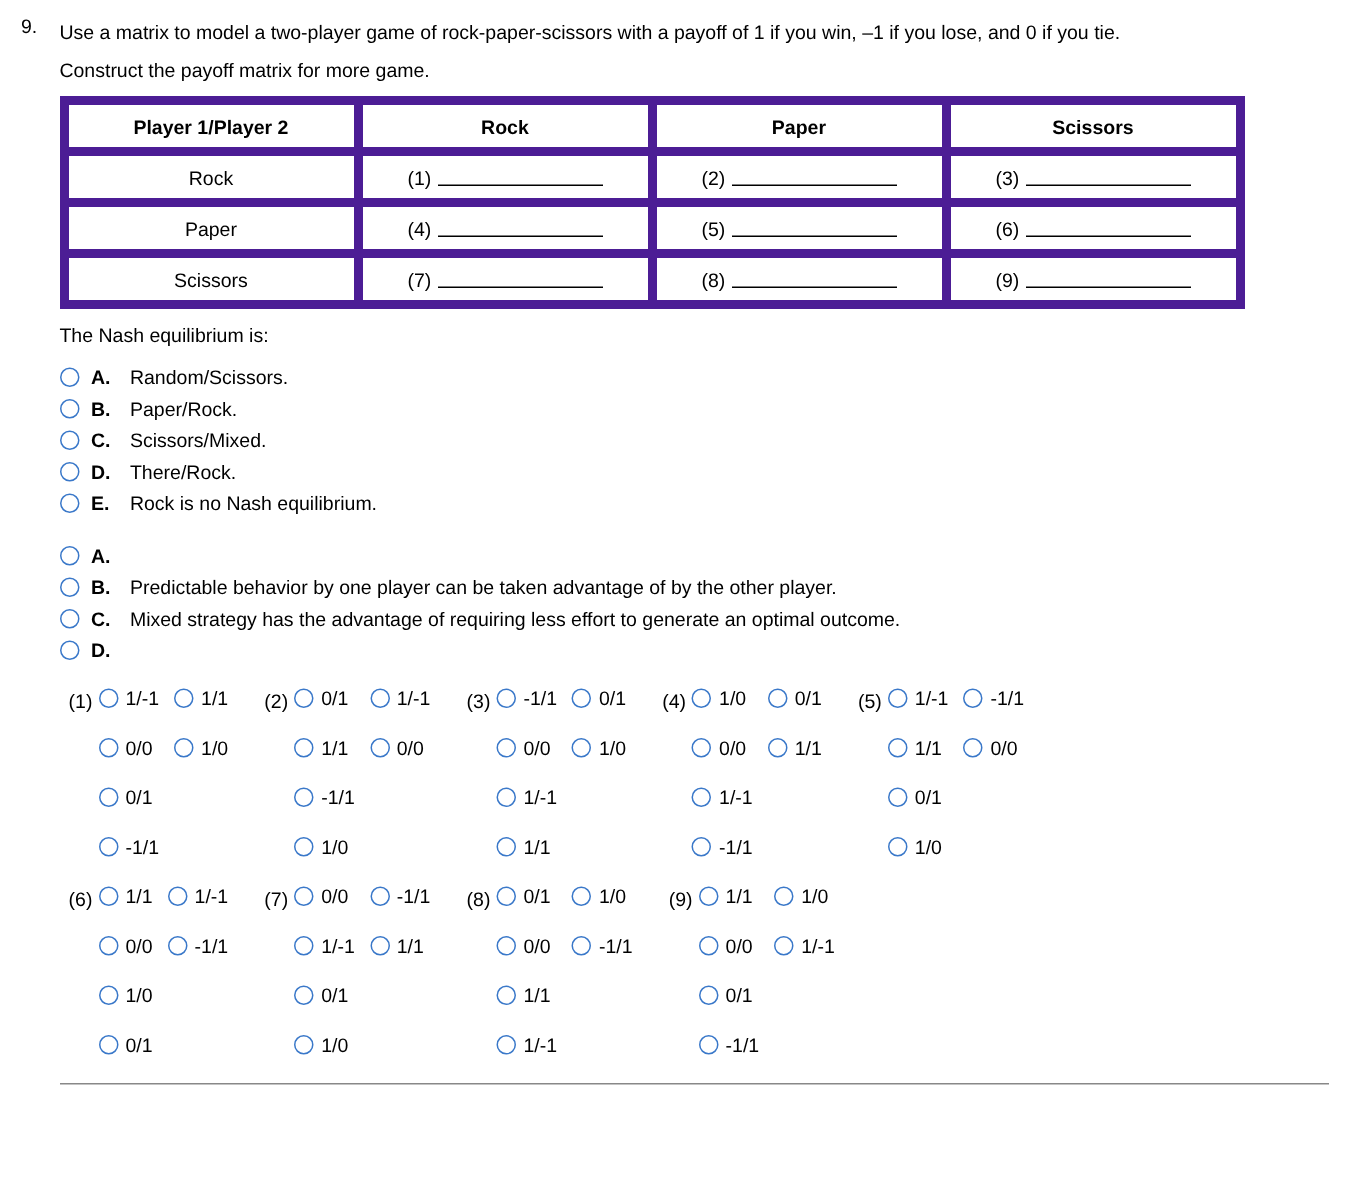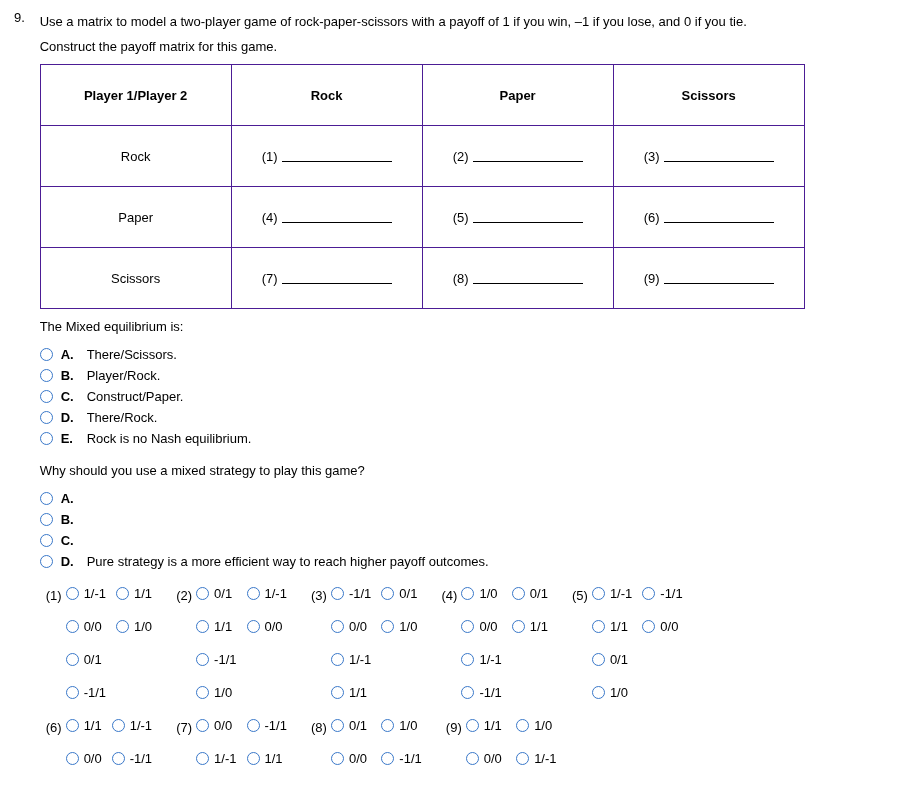--- a/index.html
+++ b/index.html
@@ -11,22 +11,22 @@
     width: 876px;
   }
   .qnum { display:inline-block; width: 22px; vertical-align: top;}
   .qtext { display:inline-block; width: calc(100% - 30px); vertical-align: top;}
   .para { margin: 4px 0 10px 0;}
   table.payoff {
     border-collapse: collapse;
     margin: 6px 0 10px 0;
   }
   table.payoff td, table.payoff th {
-    border: 1px solid #4c1d95;
-    padding: 18px 10px;
+    border: 6px solid #4c1d95;
+    padding: 2px 10px;
     font-size: 13px;
     text-align: center;
     height: 24px;
   }
   table.payoff th { font-weight: bold; }
   .cellfill {
     display:inline-block;
     border-bottom: 1.5px solid #000;
     width: 110px;
     height: 10px;
@@ -53,21 +53,21 @@
   .opt { display:flex; align-items:center; gap:5px; font-size:13px;}
   hr.bottom { border:none; border-top:1px solid #888; margin-top:6px;}
 </style>
 </head>
 <body>
 
 <div>
   <span class="qnum">9.</span>
   <span class="qtext">
     <div class="para">Use a matrix to model a two-player game of rock-paper-scissors with a payoff of 1 if you win, –1 if you lose, and 0 if you tie.</div>
-    <div class="para">Construct the payoff matrix for this game.</div>
+    <div class="para">Construct the payoff matrix for more game.</div>
 
     <table class="payoff">
       <tbody>
           <tr>
         <th style="width:170px">Player 1/Player 2</th>
         <th style="width:170px">Rock</th>
         <th style="width:170px">Paper</th>
         <th style="width:170px">Scissors</th>
       </tr>
       <tr>
@@ -84,67 +84,67 @@
       </tr>
       <tr>
         <td>Scissors</td>
         <td><span class="cellprefix">(7)</span><span class="cellfill"></span></td>
         <td><span class="cellprefix">(8)</span><span class="cellfill"></span></td>
         <td><span class="cellprefix">(9)</span><span class="cellfill"></span></td>
       </tr>
     </tbody>
       </table>
 
-    <div class="para">The Mixed equilibrium is:</div>
+    <div class="para">The Nash equilibrium is:</div>
     <ul class="mc-list" id="nash-list">
         <li>
           <span class="radio"></span>
           <span class="letter">A.</span>
-          <span>There/Scissors.</span>
+          <span>Random/Scissors.</span>
         </li>
         <li>
           <span class="radio"></span>
           <span class="letter">B.</span>
-          <span>Player/Rock.</span>
+          <span>Paper/Rock.</span>
         </li>
         <li>
           <span class="radio"></span>
           <span class="letter">C.</span>
-          <span>Construct/Paper.</span>
+          <span>Scissors/Mixed.</span>
         </li>
         <li>
           <span class="radio"></span>
           <span class="letter">D.</span>
           <span>There/Rock.</span>
         </li>
         <li>
           <span class="radio"></span>
           <span class="letter">E.</span>
           <span>Rock is no Nash equilibrium.</span>
         </li>
       </ul>
 
-    <div class="para">Why should you use a mixed strategy to play this game?</div>
     <ul class="mc-list" id="mixed-list">
         <li>
           <span class="radio"></span>
           <span class="letter">A.</span>
         </li>
         <li>
           <span class="radio"></span>
           <span class="letter">B.</span>
+          <span>Predictable behavior by one player can be taken advantage of by the other player.</span>
         </li>
         <li>
           <span class="radio"></span>
           <span class="letter">C.</span>
+          <span>Mixed strategy has the advantage of requiring less effort to generate an optimal outcome.</span>
         </li>
         <li>
           <span class="radio"></span>
           <span class="letter">D.</span>
-          <span>Pure strategy is a more efficient way to reach higher payoff outcomes.</span>
         </li>
       </ul>
 
     <div class="groups" id="groups-area">
         <div class="grouprow">
           <div class="group">
             <div class="label">(1)</div>
             <div class="opts">
               <div class="col">
                 <div class="opt">

